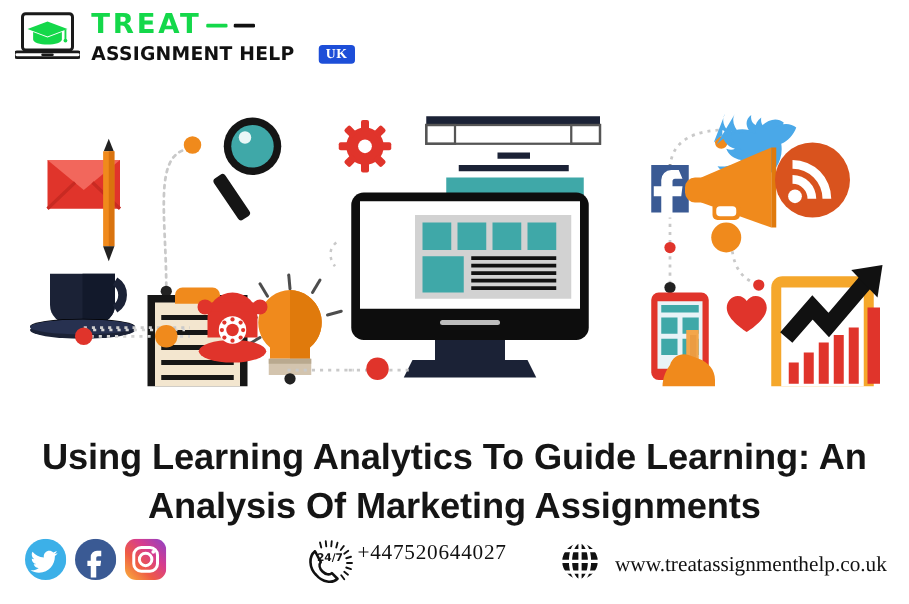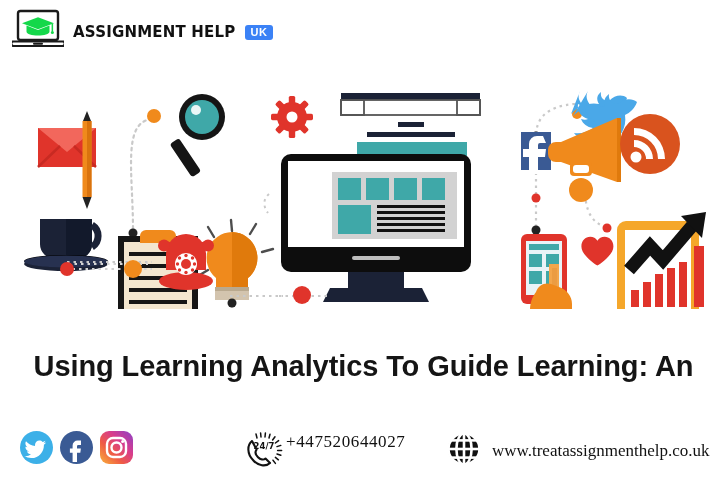--- a/index.html
+++ b/index.html
@@ -9,26 +9,26 @@
   
   #logo-bar{position:absolute;left:12px;top:8px;display:flex;align-items:center;gap:9px;}
   #logo-mark{width:52px;height:44px;flex:none;}
   #logo-words{display:flex;flex-direction:column;justify-content:center;line-height:1;}
   #brand-top{display:flex;align-items:center;gap:0;}
   .brand-treat{font-size:22px;font-weight:700;letter-spacing:2.2px;color:#14d84a;
                font-family:"DejaVu Sans",sans-serif;}
   .dash{display:inline-block;height:3px;border-radius:1px;margin-left:4px;}
   .dash-green{width:17px;background:#14d84a;}
   .dash-black{width:17px;background:#111;margin-left:5px;}
-  #brand-bottom{display:flex;align-items:center;gap:9px;margin-top:5px;text-align:right;}
+  #brand-bottom{display:flex;align-items:center;gap:19px;margin-top:5px;text-align:right;}
   .brand-sub{font-size:15px;font-weight:700;letter-spacing:.2px;color:#111;
              font-family:"DejaVu Sans",sans-serif;}
-  #uk-badge{background:#3b82f6;color:#fff;font-size:11px;font-weight:700;
+  #uk-badge{background:#1d4ed8;color:#fff;font-size:11px;font-weight:700;
             padding:2px 6px;border-radius:3px;letter-spacing:.5px;
-            font-family:Liberation Sans, sans-serif;}
+            font-family:Liberation Serif, serif;}
 
   
   #illustration{position:absolute;left:0;top:84px;width:727px;height:225px;}
 
   
   #title{position:absolute;left:24px;top:328px;width:679px;text-align:center;
          font-family:Liberation Sans, sans-serif;font-weight:700;font-size:29px;
          line-height:1.32;color:#151515;letter-spacing:-.1px;}
 
   
@@ -56,20 +56,25 @@
       <rect x="21" y="34.7" width="10" height="2" rx="1" fill="#1a1a1a"></rect>
 
       <path d="M26 9.2 L42 15.2 L26 21.2 L10 15.2 Z" fill="#14d84a"></path>
       <path d="M14.5 17.6 L14.5 23.5 C14.5 26 20 27.6 26 27.6 C32 27.6 37.5 26 37.5 23.5 L37.5 17.6 L26 22 Z" fill="#14d84a"></path>
       <rect x="39.6" y="15.6" width="1.5" height="8" fill="#14d84a"></rect>
       <circle cx="40.35" cy="24.4" r="1.5" fill="#14d84a"></circle>
     </svg>
   </span>
 
   <span id="logo-words">
+    <span id="brand-top">
+      <span class="brand-treat">TREAT</span>
+      <i class="dash dash-green"></i>
+      <i class="dash dash-black"></i>
+    </span>
     <span id="brand-bottom">
       <span class="brand-sub">ASSIGNMENT HELP</span>
       <span id="uk-badge">UK</span>
     </span>
   </span>
 </div>
 
 <div id="illustration">
   <svg viewBox="0 0 727 225" width="727" height="225">
 
@@ -311,20 +316,21 @@
         <path d="M629 186 L650 162 L663 176 L692 142" fill="none" stroke="#111" stroke-width="13" stroke-linejoin="miter"></path>
         <path d="M681 132 L706 128 L702 154 Z" fill="#111"></path>
       </g>
     </g>
   </svg>
 </div>
 
 <h1 id="title">
   <span>Using Learning Analytics To Guide Learning: An</span>
   <br>
+  <span>Analysis Of Marketing Assignments</span>
 </h1>
 
 <div id="footer">
 
   <div id="social">
     <span class="soc">
       <svg viewBox="0 0 33 33" width="33" height="33">
         <circle cx="16.5" cy="16.5" r="16.5" fill="#3cb0e8"></circle>
         <path d="M26 11.5 c-.8.4-1.6.6-2.5.7 .9-.5 1.6-1.4 1.9-2.4
                  -.8.5-1.8.9-2.8 1.1 -.8-.9-2-1.4-3.2-1.4 -2.4 0-4.4 2-4.4 4.4

